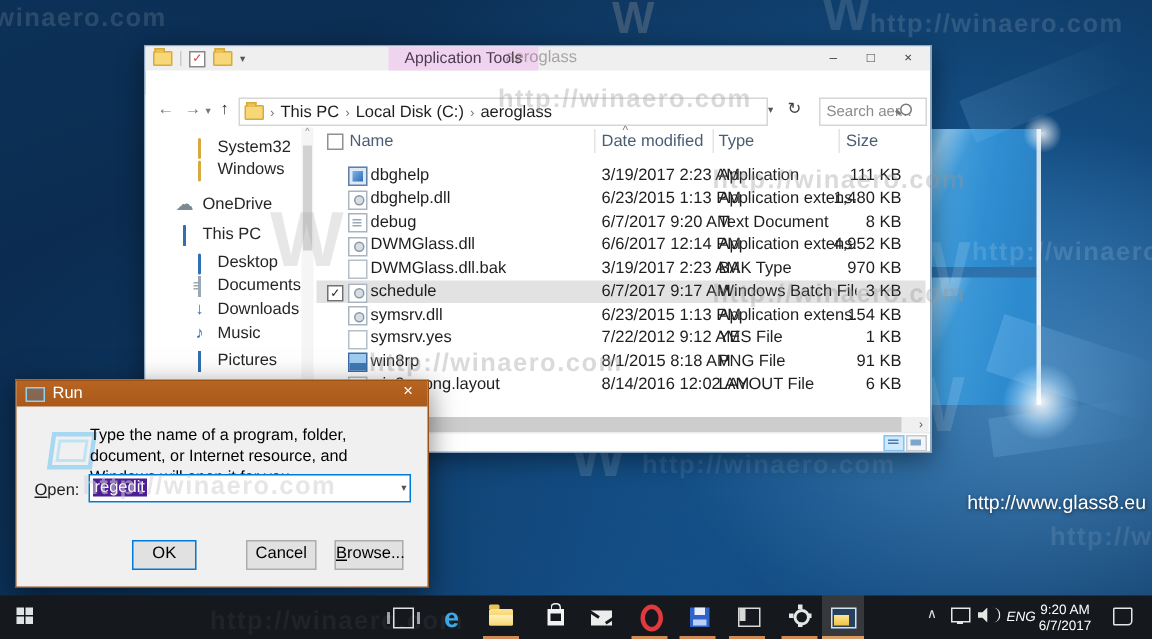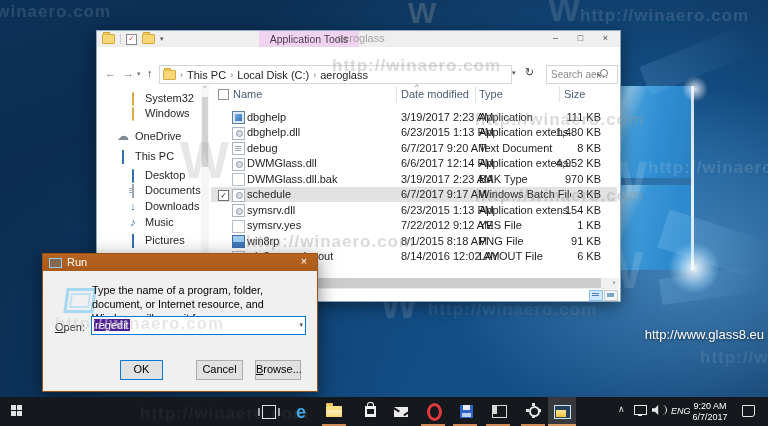--- a/index.html
+++ b/index.html
@@ -114,21 +114,21 @@
   .hscroll .thumb{position:absolute;left:10px;top:0;width:380px;height:10px;background:#cdcdcd;}
   .hscroll .arr{position:absolute;top:0;width:10px;height:10px;font-size:8px;line-height:10px;text-align:center;color:#555;background:#f0f0f0;}
   .statusbar{position:absolute;left:0;top:257px;width:100%;height:11px;background:#fff;border-top:1px solid #ececec;}
   .viewbtn{position:absolute;top:1px;width:12px;height:9px;}
   .viewbtn.details{left:492px;background:#cfe8fb;border:1px solid #84c2ef;}
   .viewbtn.details::before{content:"";position:absolute;left:2px;top:2px;width:7px;height:1px;background:#4d7aa6;box-shadow:0 2px 0 #4d7aa6;}
   .viewbtn.thumbs{left:507px;border:1px solid #c8c8c8;background:#f2f6fa;}
   .viewbtn.thumbs::before{content:"";position:absolute;left:2px;top:2px;width:7px;height:4px;background:#7da6c8;}
   
   .run{position:absolute;left:10px;top:253px;width:274px;height:137px;background:#f0f0f0;
-    border:1px solid #9a5217;box-shadow:0 5px 18px rgba(0,0,0,.5);z-index:30;margin-left:32px;}
+    border:1px solid #9a5217;box-shadow:0 5px 18px rgba(0,0,0,.5);z-index:30;}
   .run-title{position:absolute;left:0;top:0;width:100%;height:17px;background:linear-gradient(#b76421,#a9591a);}
   .run-title .rt-ico{position:absolute;left:6px;top:4px;width:11px;height:8px;border:1.5px solid #8fd0f2;background:rgba(60,120,180,.35);}
   .run-title .rt-label{position:absolute;left:24px;top:2px;color:#fff;font-size:11px;}
   .run-close{position:absolute;right:6px;top:1px;color:#fff;font-size:11px;width:14px;text-align:center;}
   .run-big-ico{position:absolute;left:22px;top:34px;width:24px;height:19px;border:3px solid #a7d8f2;transform:skewX(-8deg);background:transparent;}
   .run-big-ico::before{content:"";position:absolute;left:2px;top:2px;right:2px;bottom:2px;border:2px solid #bfe3f5;}
   .run-msg{position:absolute;left:49px;top:29px;width:216px;font-size:10.8px;line-height:14px;color:#000;}
   .open-label{position:absolute;left:12px;top:67px;font-size:11px;}
   .ukey{text-decoration:underline;}
   .run-combo{position:absolute;left:48px;top:62px;width:213px;height:17px;background:#fff;border:1px solid #0078d7;}

